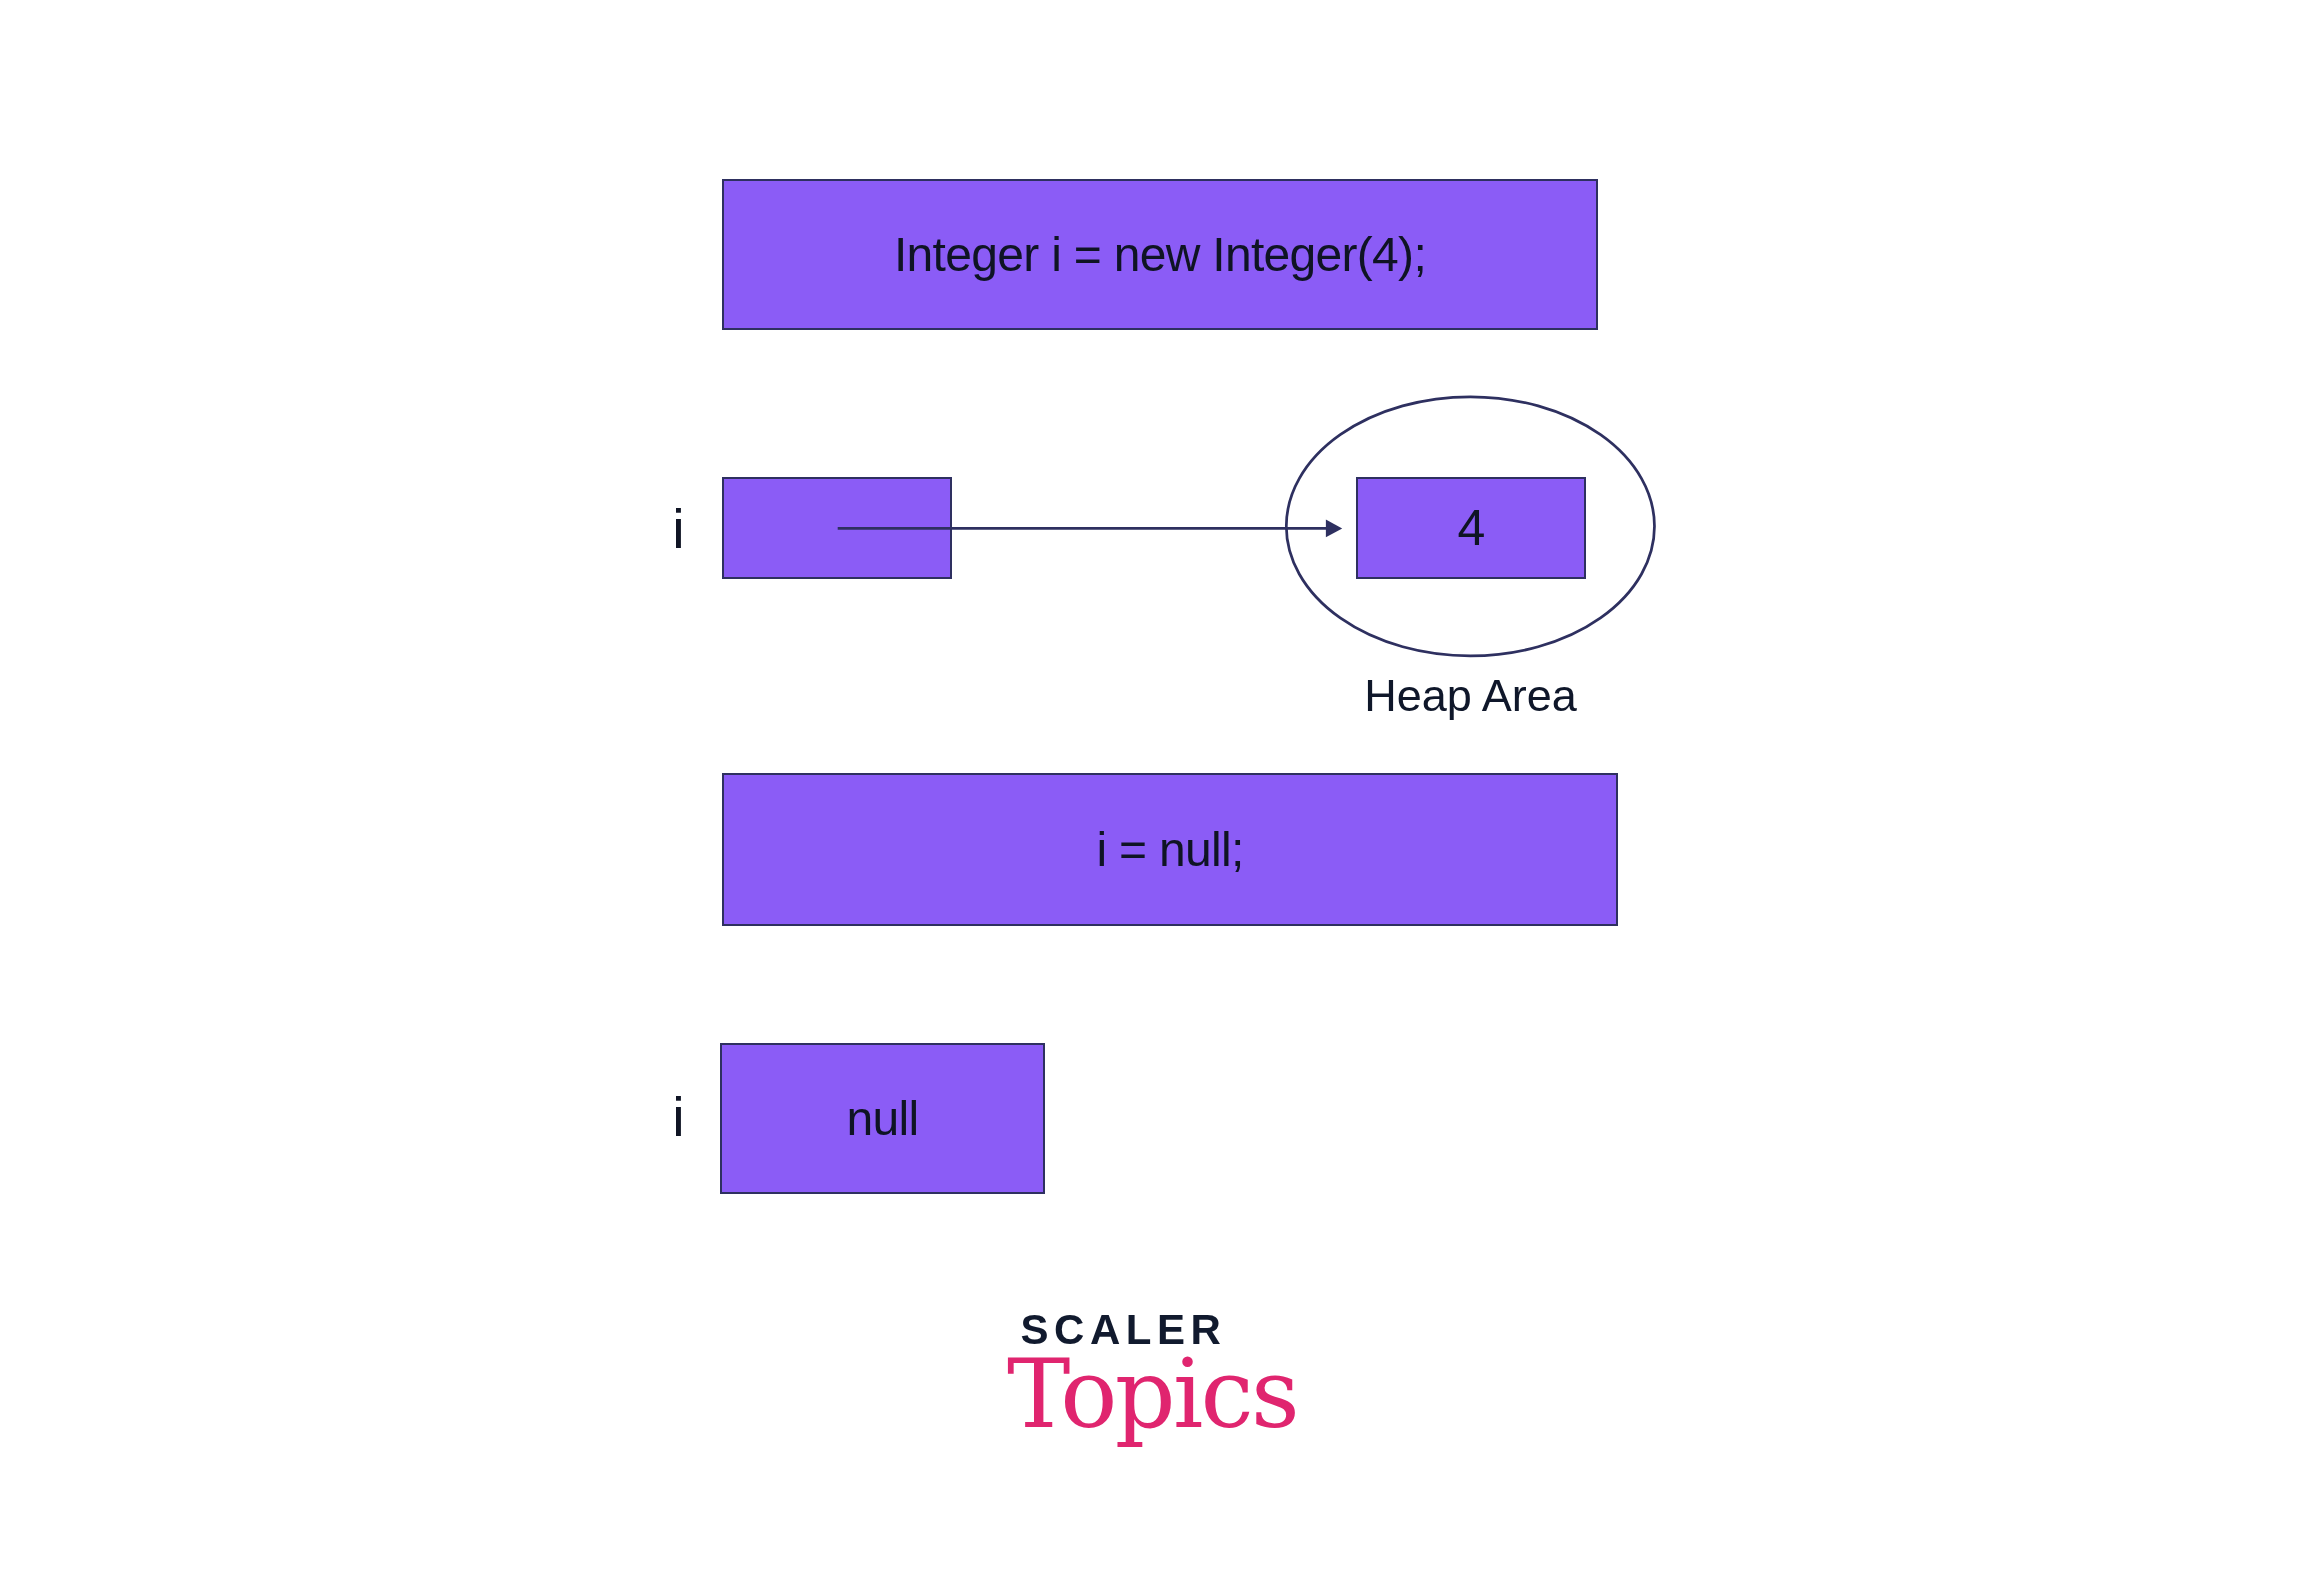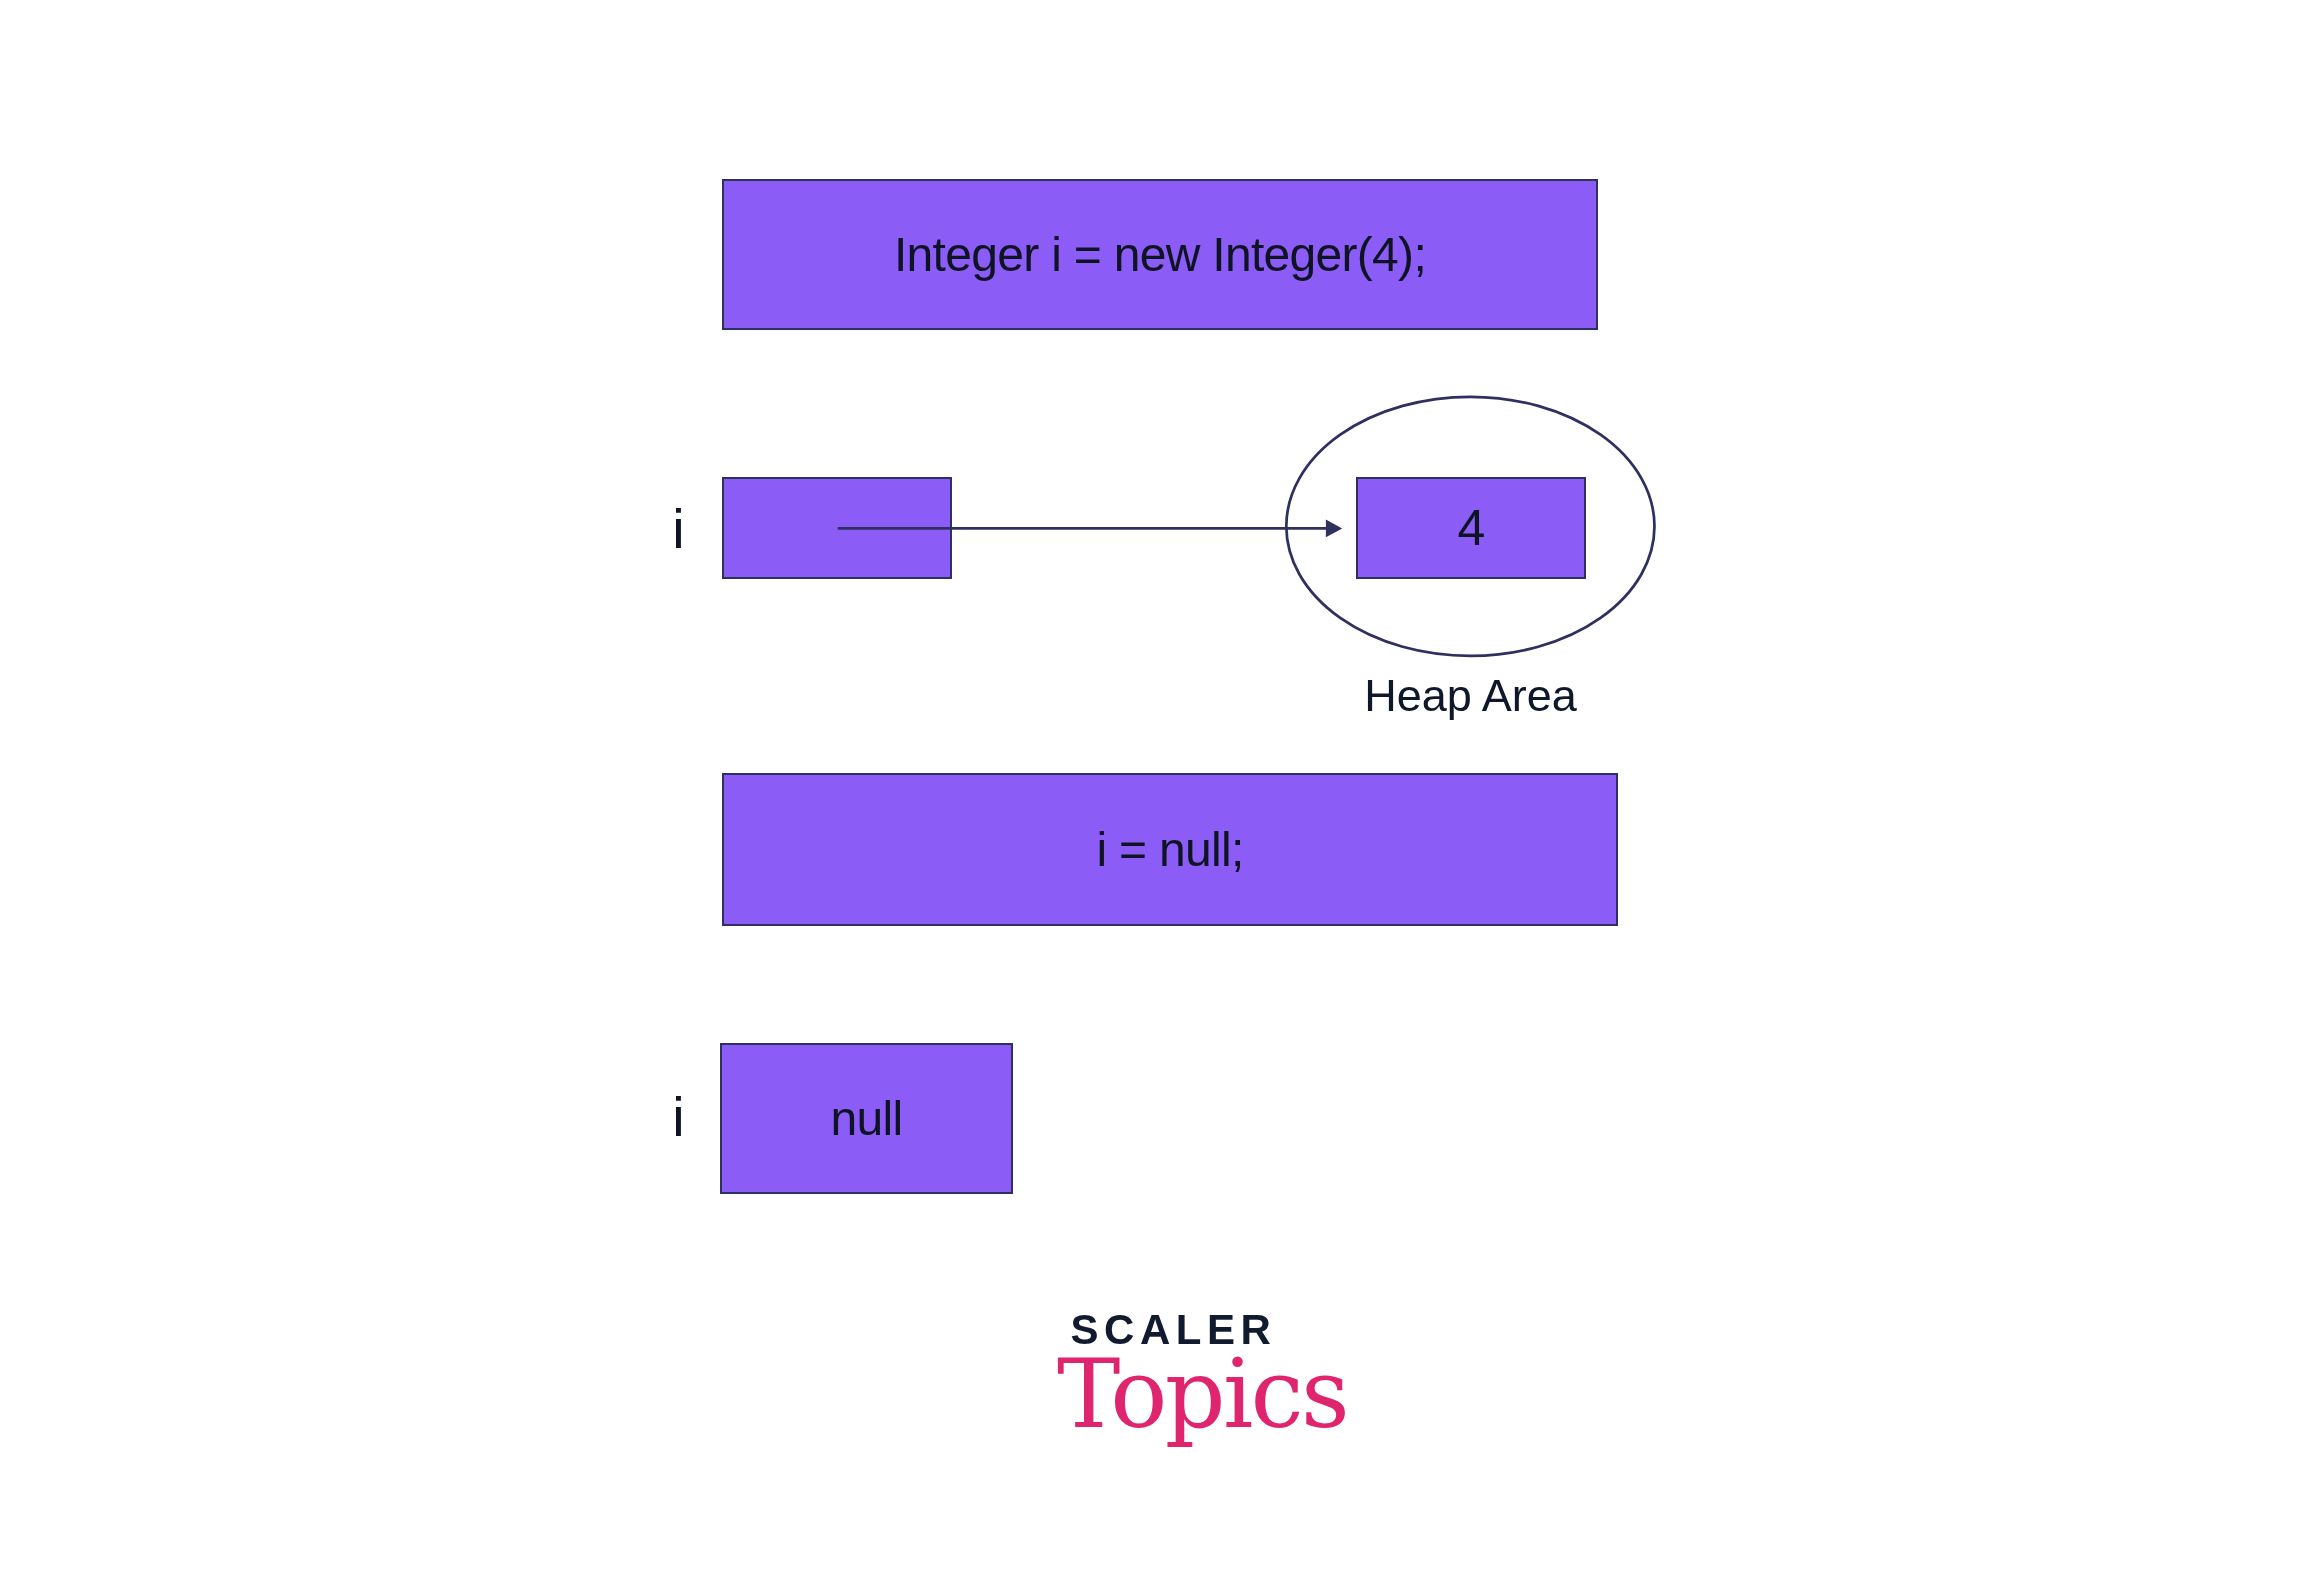--- a/index.html
+++ b/index.html
@@ -5,21 +5,21 @@
   html, body { margin: 0; padding: 0; background: #ffffff; }
   body { width: 2319px; height: 1594px; position: relative; overflow: hidden;
          font-family: "Liberation Sans", "DejaVu Sans", sans-serif; color: #101828; }
   .box { position: absolute; background: #8b5cf6; border: 2.7px solid #2e3060; box-sizing: border-box;
          display: flex; align-items: center; justify-content: center; }
   .code { font-size: 48px; letter-spacing: -0.7px; color: #0f1424; }
   .label-i { position: absolute; font-size: 56px; color: #0f1424; width: 27px; text-align: center; }
   .heap-label { position: absolute; font-size: 45px; color: #0f172a;
                 width: 341px; text-align: center; }
   svg.overlay { position: absolute; left: 0; top: 0; }
-  .logo { position: absolute; left: 1057px; top: 1306px; width: 232px; height: 177px; }
+  .logo { position: absolute; left: 1007px; top: 1306px; width: 232px; height: 177px; }
   .logo-top { position: absolute; left: 13.6px; top: 0; font-size: 42px; font-weight: bold;
               letter-spacing: 5.5px; color: #111a2e; }
   .logo-bottom { position: absolute; left: 0; top: 33px; font-family: "DejaVu Serif", serif;
                  font-size: 95px; color: #e0256f; letter-spacing: -2.7px; }
 </style>
 </head>
 <body>
 
 <div class="box" style="left:722px; top:179px; width:876px; height:151px;">
   <span class="code">Integer i = new Integer(4);</span>
@@ -39,21 +39,21 @@
 <div class="box" style="left:1356px; top:477px; width:230px; height:102px;">
   <span class="code" style="font-size:50px;">4</span>
 </div>
 <span class="heap-label" style="left:1300px; top:670px;">Heap Area</span>
 
 <div class="box" style="left:722px; top:773px; width:896px; height:153px;">
   <span class="code">i = null;</span>
 </div>
 
 <span class="label-i" style="left:665px; top:1084px;">i</span>
-<div class="box" style="left:720px; top:1043px; width:293px; height:151px;">
+<div class="box" style="left:720px; top:1043px; width:325px; height:151px;">
   <span class="code">null</span>
 </div>
 
 <div class="logo">
   <span class="logo-top">SCALER</span>
   <span class="logo-bottom">Topics</span>
 </div>
 
 
 </body></html>

